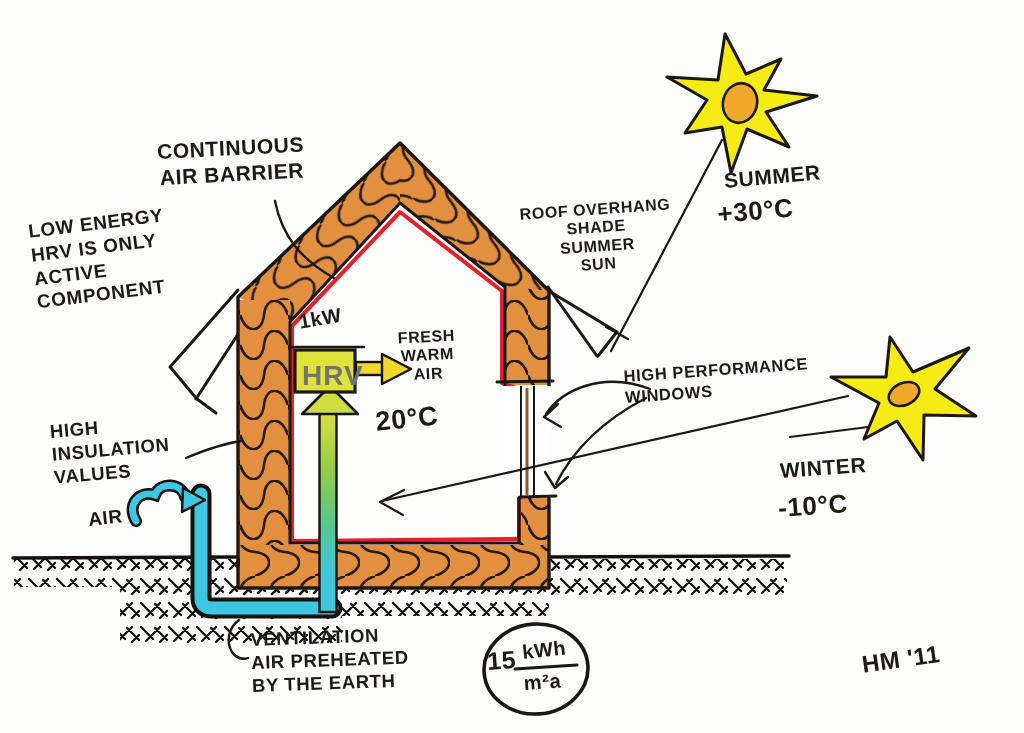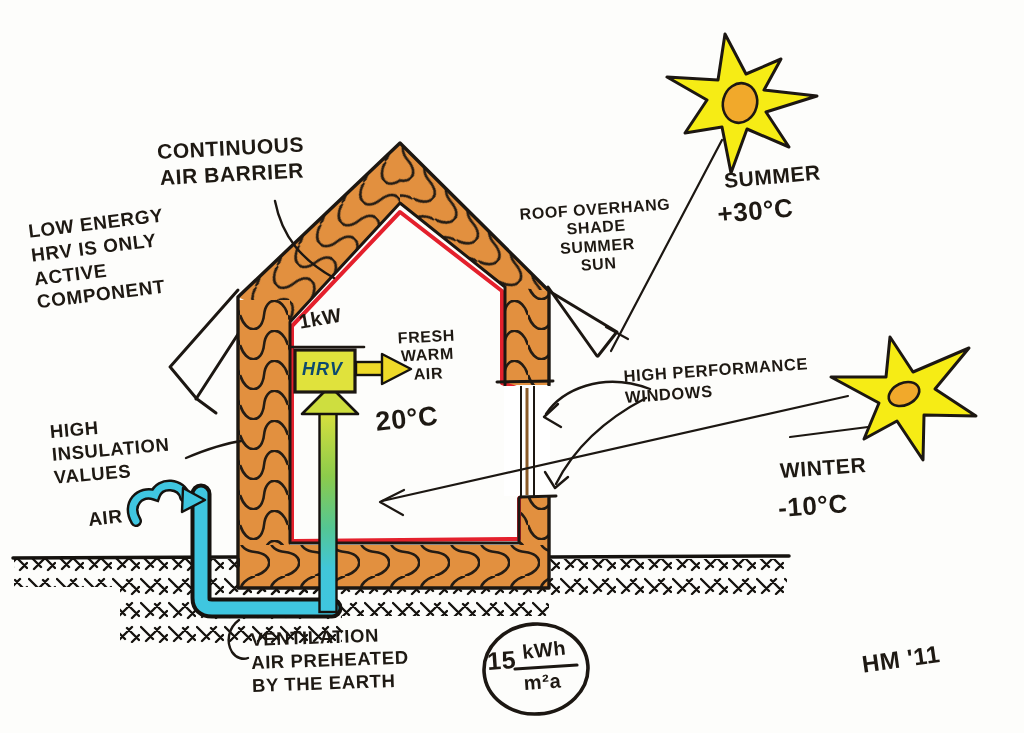--- a/index.html
+++ b/index.html
@@ -179,21 +179,21 @@
 VALUES</div>
 
 <div class="lbl" style="left:87px;top:508px;font-size:19px;transform:rotate(-6deg);">AIR</div>
 
 <div class="lbl" style="left:250px;top:628px;font-size:18.5px;transform:rotate(-2deg);">VENTILATION
 AIR PREHEATED
 BY THE EARTH</div>
 
 <div class="lbl" style="left:297px;top:310px;font-size:20px;transform:rotate(-10deg);">1kW</div>
 
-<div class="lbl" style="left:302px;top:358px;font-size:18px;color:#0c4a6e;letter-spacing:1px;font-style:italic;">HRV</div>
+<div class="lbl" style="left:302px;top:358px;font-size:28px;color:#737373;letter-spacing:1px;">HRV</div>
 
 <div class="lbl ctr" style="left:390px;top:330px;width:72px;font-size:16px;line-height:1.15;transform:rotate(-3deg);">FRESH
 WARM
 AIR</div>
 
 <div class="lbl" style="left:374px;top:406px;font-size:27px;transform:rotate(-6deg);">20°C</div>
 
 <div class="lbl" style="left:486px;top:646px;font-size:25px;transform:rotate(-4deg);">15</div>
 <div class="lbl" style="left:521px;top:640px;font-size:20px;transform:rotate(-6deg);">kWh</div>
 <div class="lbl" style="left:523px;top:671px;font-size:20px;transform:rotate(-4deg);">m²a</div>

